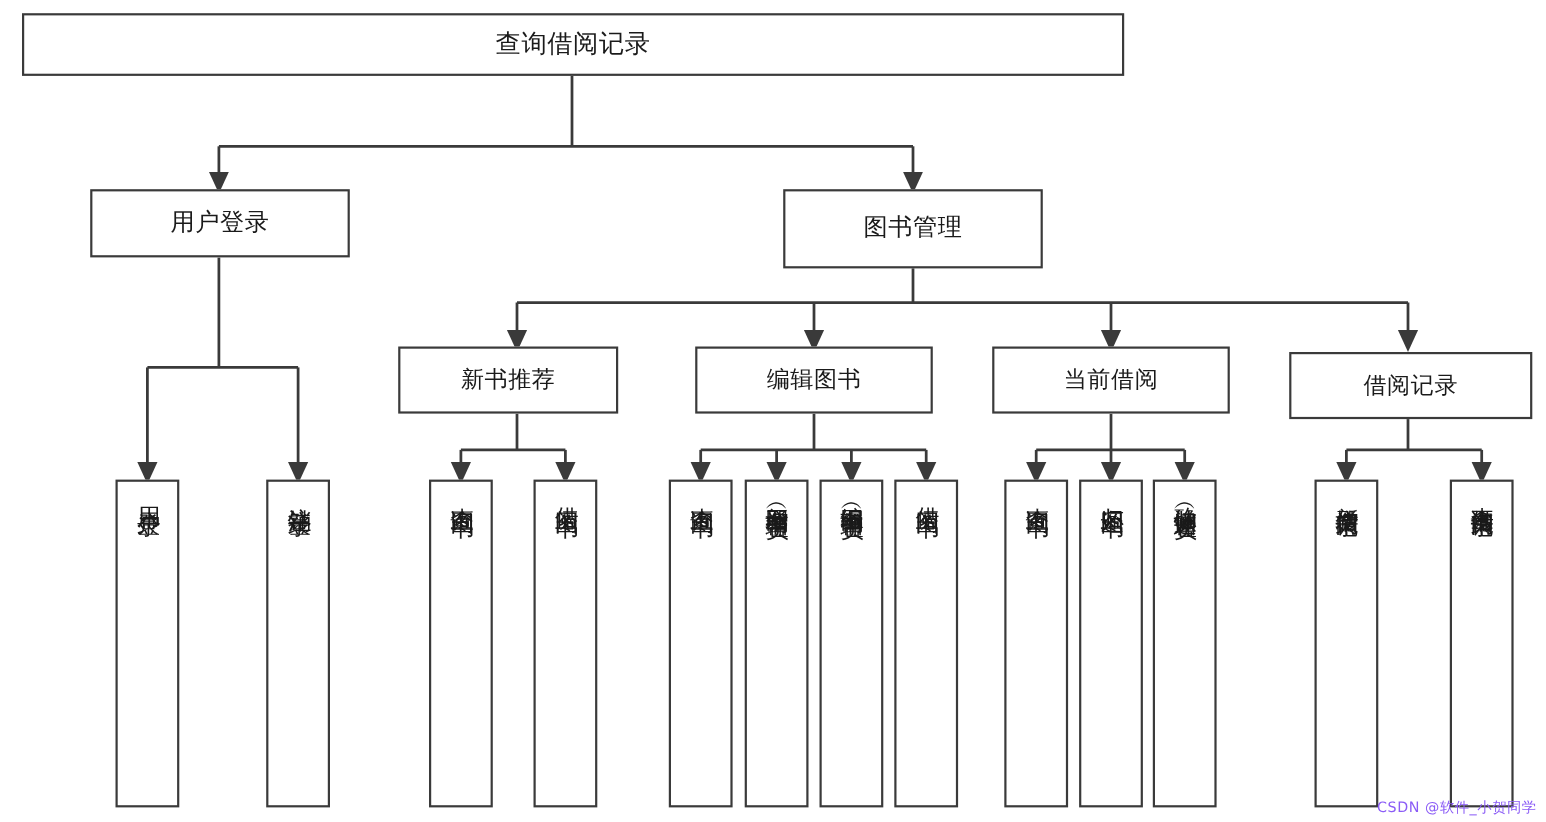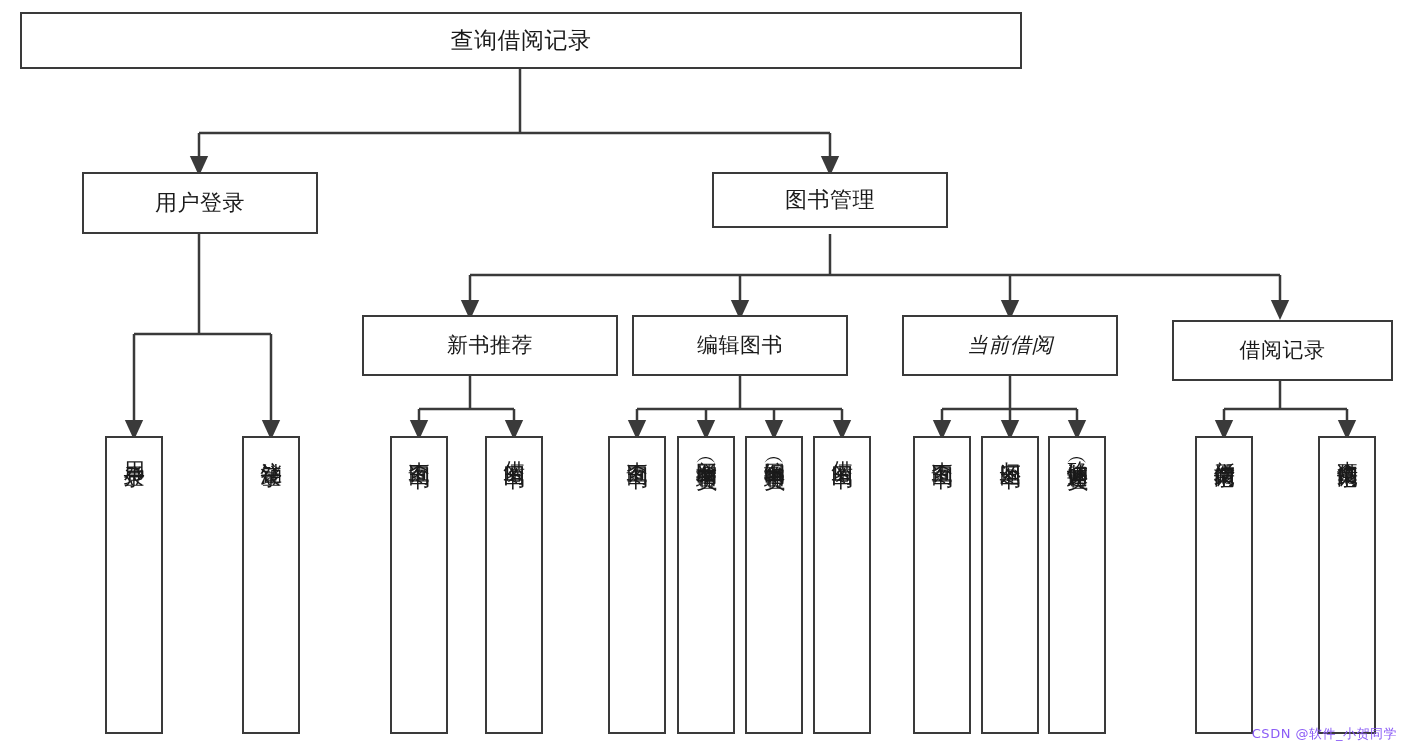--- a/index.html
+++ b/index.html
@@ -136,31 +136,31 @@
     </g>
   </svg>
 
   <div class="node root" style="left:20px; top:12px; width:1002px; height:57px;">
     <span class="node-label">查询借阅记录</span>
   </div>
 
   <div class="node level1" style="left:82px; top:172px; width:236px; height:62px;">
     <span class="node-label">用户登录</span>
   </div>
-  <div class="node level1" style="left:712px; top:172px; width:236px; height:56px;">
+  <div class="node level1" style="left:712px; top:172px; width:236px; height:72px;">
     <span class="node-label">图书管理</span>
   </div>
 
-  <div class="node level2" style="left:362px; top:315px; width:256px; height:61px;">
+  <div class="node level2" style="left:362px; top:315px; width:200px; height:61px;">
     <span class="node-label">新书推荐</span>
   </div>
   <div class="node level2" style="left:632px; top:315px; width:216px; height:61px;">
     <span class="node-label">编辑图书</span>
   </div>
-  <div class="node level2" style="left:902px; top:315px; width:216px; height:61px;font-style:italic;">
+  <div class="node level2" style="left:902px; top:315px; width:216px; height:61px;">
     <span class="node-label">当前借阅</span>
   </div>
   <div class="node level2" style="left:1172px; top:320px; width:221px; height:61px;">
     <span class="node-label">借阅记录</span>
   </div>
 
   <div class="node leaf" style="left:105px; top:436px; width:58px; height:298px;">
     <span class="node-label">用户登录</span>
   </div>
   <div class="node leaf" style="left:242px; top:436px; width:58px; height:298px;">

